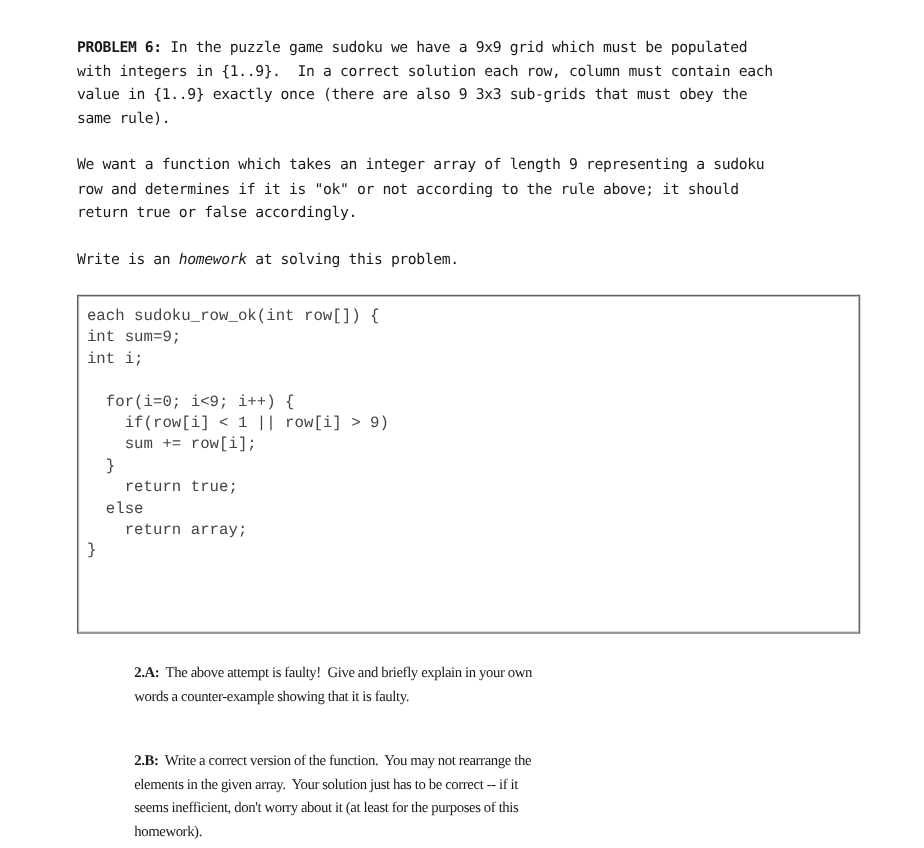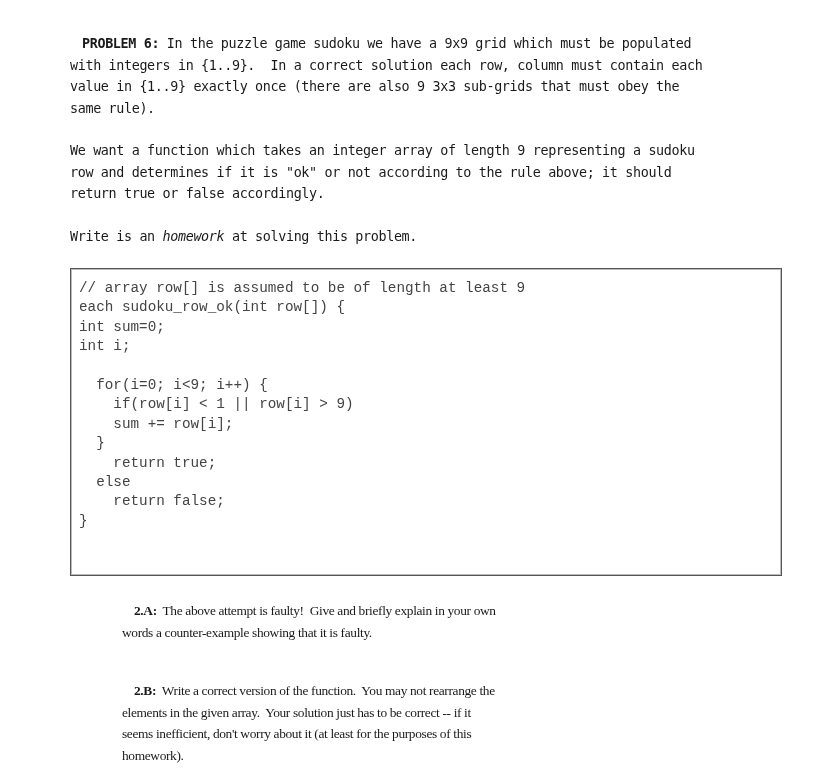--- a/index.html
+++ b/index.html
@@ -2,21 +2,21 @@
 <html><head>
   <meta charset="utf-8">
   <style>
     html, body { margin:0; padding:0; background:#ffffff; }
     body { width:840px; height:771px; position:relative; overflow:hidden; color:#111; }
     .para {
       position:absolute; left:70px; width:730px;
       font-family:"DejaVu Sans Mono", monospace; font-size:13.4px; line-height:21.5px;
       white-space:pre-wrap; letter-spacing:-0.35px; color:#1a1a1a;
     }
-    .para b { font-weight:bold;margin-left:12px; }
+    .para b { font-weight:bold; }
     .code-box {
       position:absolute; left:70px; top:268px; width:712px; height:308px;
       border:1px solid #555; box-shadow:inset 0 0 0 1px #bbb;
       box-sizing:border-box;
     }
     .code {
       position:absolute; left:8px; top:10px; margin:0;
       font-family:"Liberation Mono", monospace; font-size:14.3px; line-height:19.4px;
       white-space:pre; color:#444;
     }
@@ -30,32 +30,31 @@
 value in {1..9} exactly once (there are also 9 3x3 sub-grids that must obey the
 same rule).</span></div>
 
 <div class="para" style="top:140px;">We want a function which takes an integer array of length 9 representing a sudoku
 row and determines if it is "ok" or not according to the rule above; it should
 return true or false accordingly.</div>
 
 <div class="para" style="top:226px;"><span>Write is an </span><i>homework</i><span> at solving this problem.</span></div>
 
 <div class="code-box">
-  <pre class="code" id="code-listing"><span>// array row[] is assumed to be of length at least 9
-</span><span>each sudoku_row_ok(int row[]) {
-</span><span>int sum=0;
+  <pre class="code" id="code-listing"><span>each sudoku_row_ok(int row[]) {
+</span><span>int sum=9;
 </span><span>int i;
 </span><span>
 </span><span>  for(i=0; i&lt;9; i++) {
 </span><span>    if(row[i] &lt; 1 || row[i] &gt; 9)
 </span><span>    sum += row[i];
 </span><span>  }
 </span><span>    return true;
 </span><span>  else
-</span><span>    return false;
+</span><span>    return array;
 </span><span>}
 </span></pre>
 </div>
 
 <div class="para sub" style="top:600px;"><b>2.A:</b><span>  The above attempt is faulty!  Give and briefly explain in your own
 words a counter-example showing that it is faulty.</span></div>
 
 <div class="para sub" style="top:680px;"><b>2.B:</b><span>  Write a correct version of the function.  You may not rearrange the
 elements in the given array.  Your solution just has to be correct -- if it
 seems inefficient, don't worry about it (at least for the purposes of this

